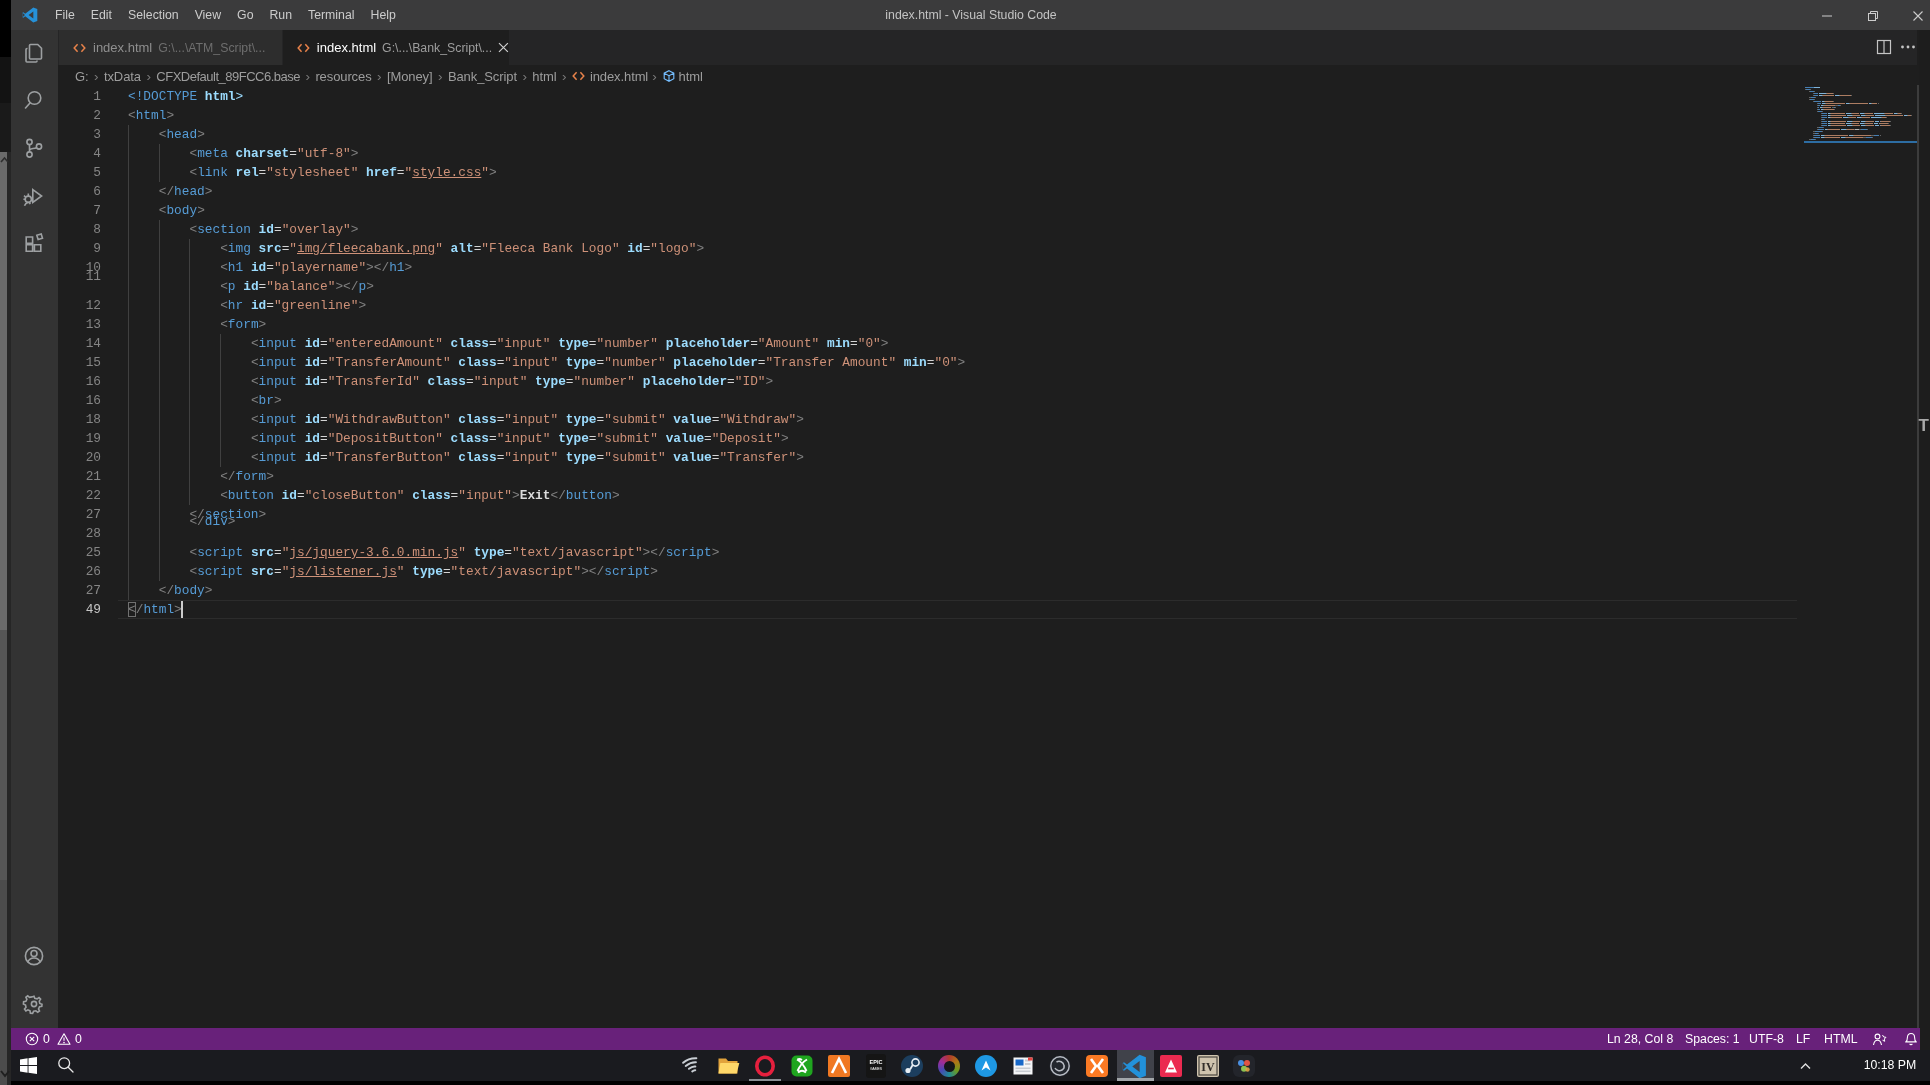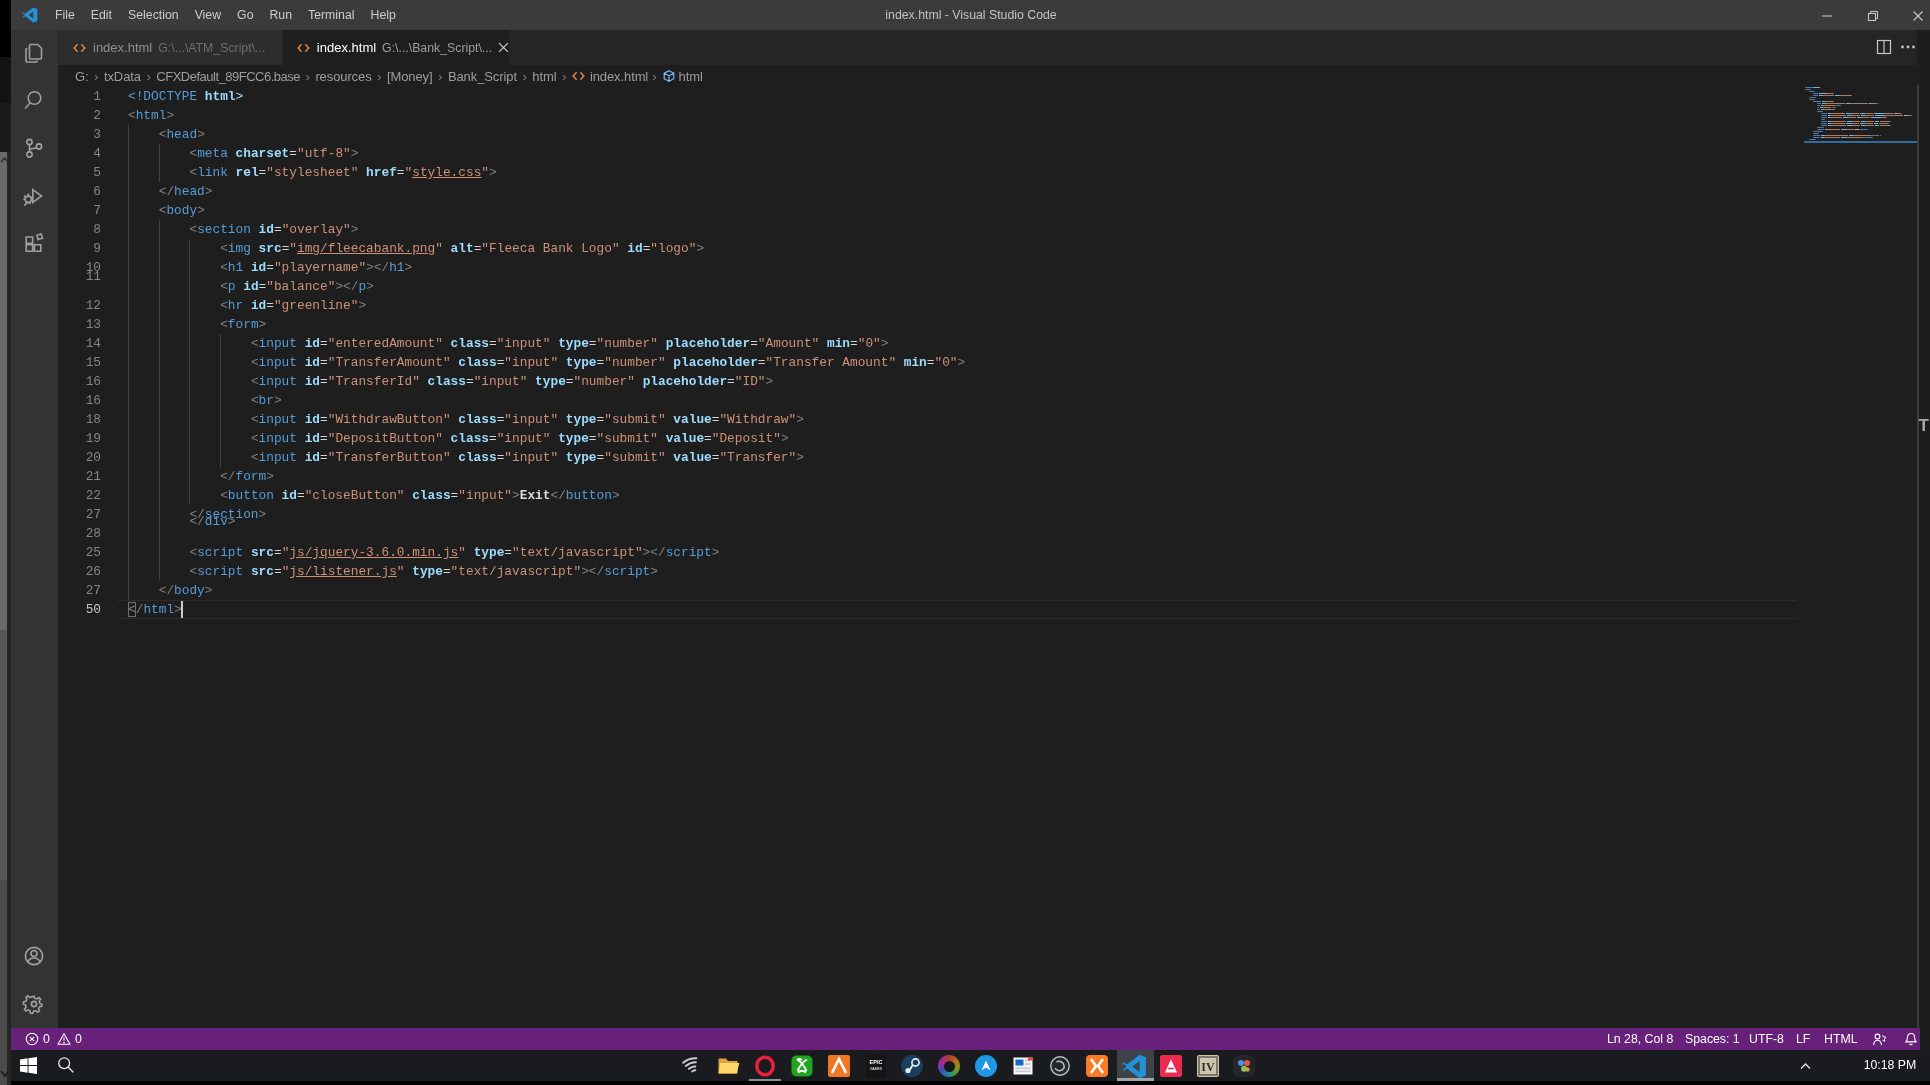--- a/index.html
+++ b/index.html
@@ -211,21 +211,21 @@
 <div class="ln" style="top:410px">18</div>
 <div class="ln" style="top:429px">19</div>
 <div class="ln" style="top:448px">20</div>
 <div class="ln" style="top:467px">21</div>
 <div class="ln" style="top:486px">22</div>
 <div class="ln" style="top:505px">27</div>
 <div class="ln" style="top:524px">28</div>
 <div class="ln" style="top:543px">25</div>
 <div class="ln" style="top:562px">26</div>
 <div class="ln" style="top:581px">27</div>
-<div class="ln anum" style="top:600px">50</div>
+<div class="ln anum" style="top:600px">49</div>
 <div class="cl" style="top:87px"><span class="t">&lt;!DOCTYPE</span><span class="a"> html</span><span class="q">&gt;</span></div>
 <div class="cl" style="top:106px"><span class="p">&lt;</span><span class="t">html</span><span class="p">&gt;</span></div>
 <div class="cl" style="top:125px">    <span class="p">&lt;</span><span class="t">head</span><span class="p">&gt;</span></div>
 <div class="cl" style="top:144px">        <span class="p">&lt;</span><span class="t">meta</span> <span class="a">charset</span><span class="e">=</span><span class="s">"utf-8"</span><span class="p">&gt;</span></div>
 <div class="cl" style="top:163px">        <span class="p">&lt;</span><span class="t">link</span> <span class="a">rel</span><span class="e">=</span><span class="s">"stylesheet"</span> <span class="a">href</span><span class="e">=</span><span class="s">"</span><span class="u">style.css</span><span class="s">"</span><span class="p">&gt;</span></div>
 <div class="cl" style="top:182px">    <span class="p">&lt;/</span><span class="t">head</span><span class="p">&gt;</span></div>
 <div class="cl" style="top:201px">    <span class="p">&lt;</span><span class="t">body</span><span class="p">&gt;</span></div>
 <div class="cl" style="top:220px">        <span class="p">&lt;</span><span class="t">section</span> <span class="a">id</span><span class="e">=</span><span class="s">"overlay"</span><span class="p">&gt;</span></div>
 <div class="cl" style="top:239px">            <span class="p">&lt;</span><span class="t">img</span> <span class="a">src</span><span class="e">=</span><span class="s">"</span><span class="u">img/fleecabank.png</span><span class="s">"</span> <span class="a">alt</span><span class="e">=</span><span class="s">"Fleeca Bank Logo"</span> <span class="a">id</span><span class="e">=</span><span class="s">"logo"</span><span class="p">&gt;</span></div>
 <div class="cl" style="top:258px">            <span class="p">&lt;</span><span class="t">h1</span> <span class="a">id</span><span class="e">=</span><span class="s">"playername"</span><span class="p">&gt;&lt;/</span><span class="t">h1</span><span class="p">&gt;</span></div>

